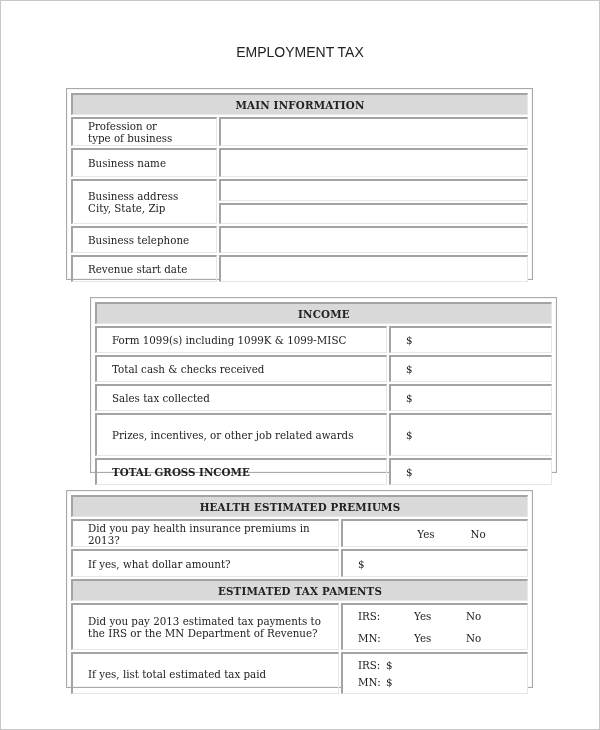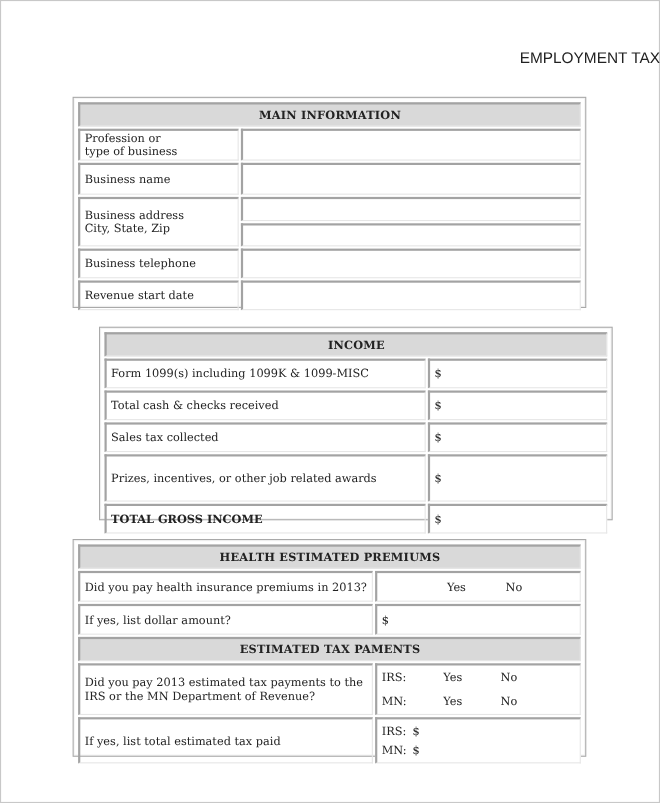--- a/index.html
+++ b/index.html
@@ -5,36 +5,36 @@
   html, body { margin: 0; padding: 0; }
   body {
     width: 600px; height: 730px; background: #ffffff; position: relative; overflow: hidden;
     font-family: "DejaVu Serif", "Liberation Serif", serif;
   }
   .page-frame {
     position: absolute; left: 0; top: 0; width: 598px; height: 728px;
     border: 1px solid #c8c8c8; background: #fff;
   }
   .doc-title {
-    position: absolute; top: 44px; left: 0; width: 600px; text-align: right;
+    position: absolute; top: 44px; left: 0; width: 600px; text-align: center;
     font-family: "Liberation Sans", "DejaVu Sans", sans-serif; font-size: 14px; color: #222;
     letter-spacing: 0px;
   }
   .form-table {
     position: absolute; left: 66px; width: 467px;
     border: 1px solid #a9a9a9; box-shadow: inset 0 0 0 1px #f4f4f4; background: #fff;
     padding: 2px; box-sizing: border-box;
   }
   .form-table table {
     width: 100%; border-collapse: separate; border-spacing: 2px; table-layout: fixed;
   }
   .form-table td {
     border: 1px solid #a0a0a0; border-right-color: #e6e6e6; border-bottom-color: #e6e6e6;
     border-left: 2px solid #a3a3a3; border-top: 2px solid #a3a3a3;
-    font-size: 10.3px; color: #222; padding: 0 4px; vertical-align: middle; line-height: 12px;
+    font-size: 10.3px; color: #222; padding: 0 15px; vertical-align: middle; line-height: 12px;
     box-sizing: border-box;
   }
   .form-table td.hdr {
     background: #d9d9d9; text-align: center; font-weight: bold; font-size: 10.3px;
     height: 22px; letter-spacing: 0.2px;
   }
   .form-table td.input-cell { background: #fff; }
   .bold-right { text-align: left; font-weight: bold; }
   .yn { display: inline-block; }
   .sub-row { display: flex; align-items: center; height: 22px; }
@@ -139,21 +139,21 @@
     </tr>
     <tr style="height:28px">
       <td>Did you pay health insurance premiums in 2013?</td>
       <td class="input-cell">
         <span style="display:inline-block; width:56px;"></span>
         <span class="yn" style="width:50px;">Yes</span>
         <span class="yn">No</span>
       </td>
     </tr>
     <tr style="height:28px">
-      <td>If yes, list dollar amount?</td>
+      <td>If yes, what dollar amount?</td>
       <td class="input-cell">$</td>
     </tr>
     <tr>
       <td colspan="2" class="hdr">ESTIMATED TAX PAMENTS</td>
     </tr>
     <tr style="height:42px">
       <td>Did you pay 2013 estimated tax payments to the IRS or the MN Department of Revenue?</td>
       <td class="input-cell" style="padding-top:0;padding-bottom:0;">
         <div class="sub-row">
           <span class="lbl" style="width:56px;">IRS:</span>

